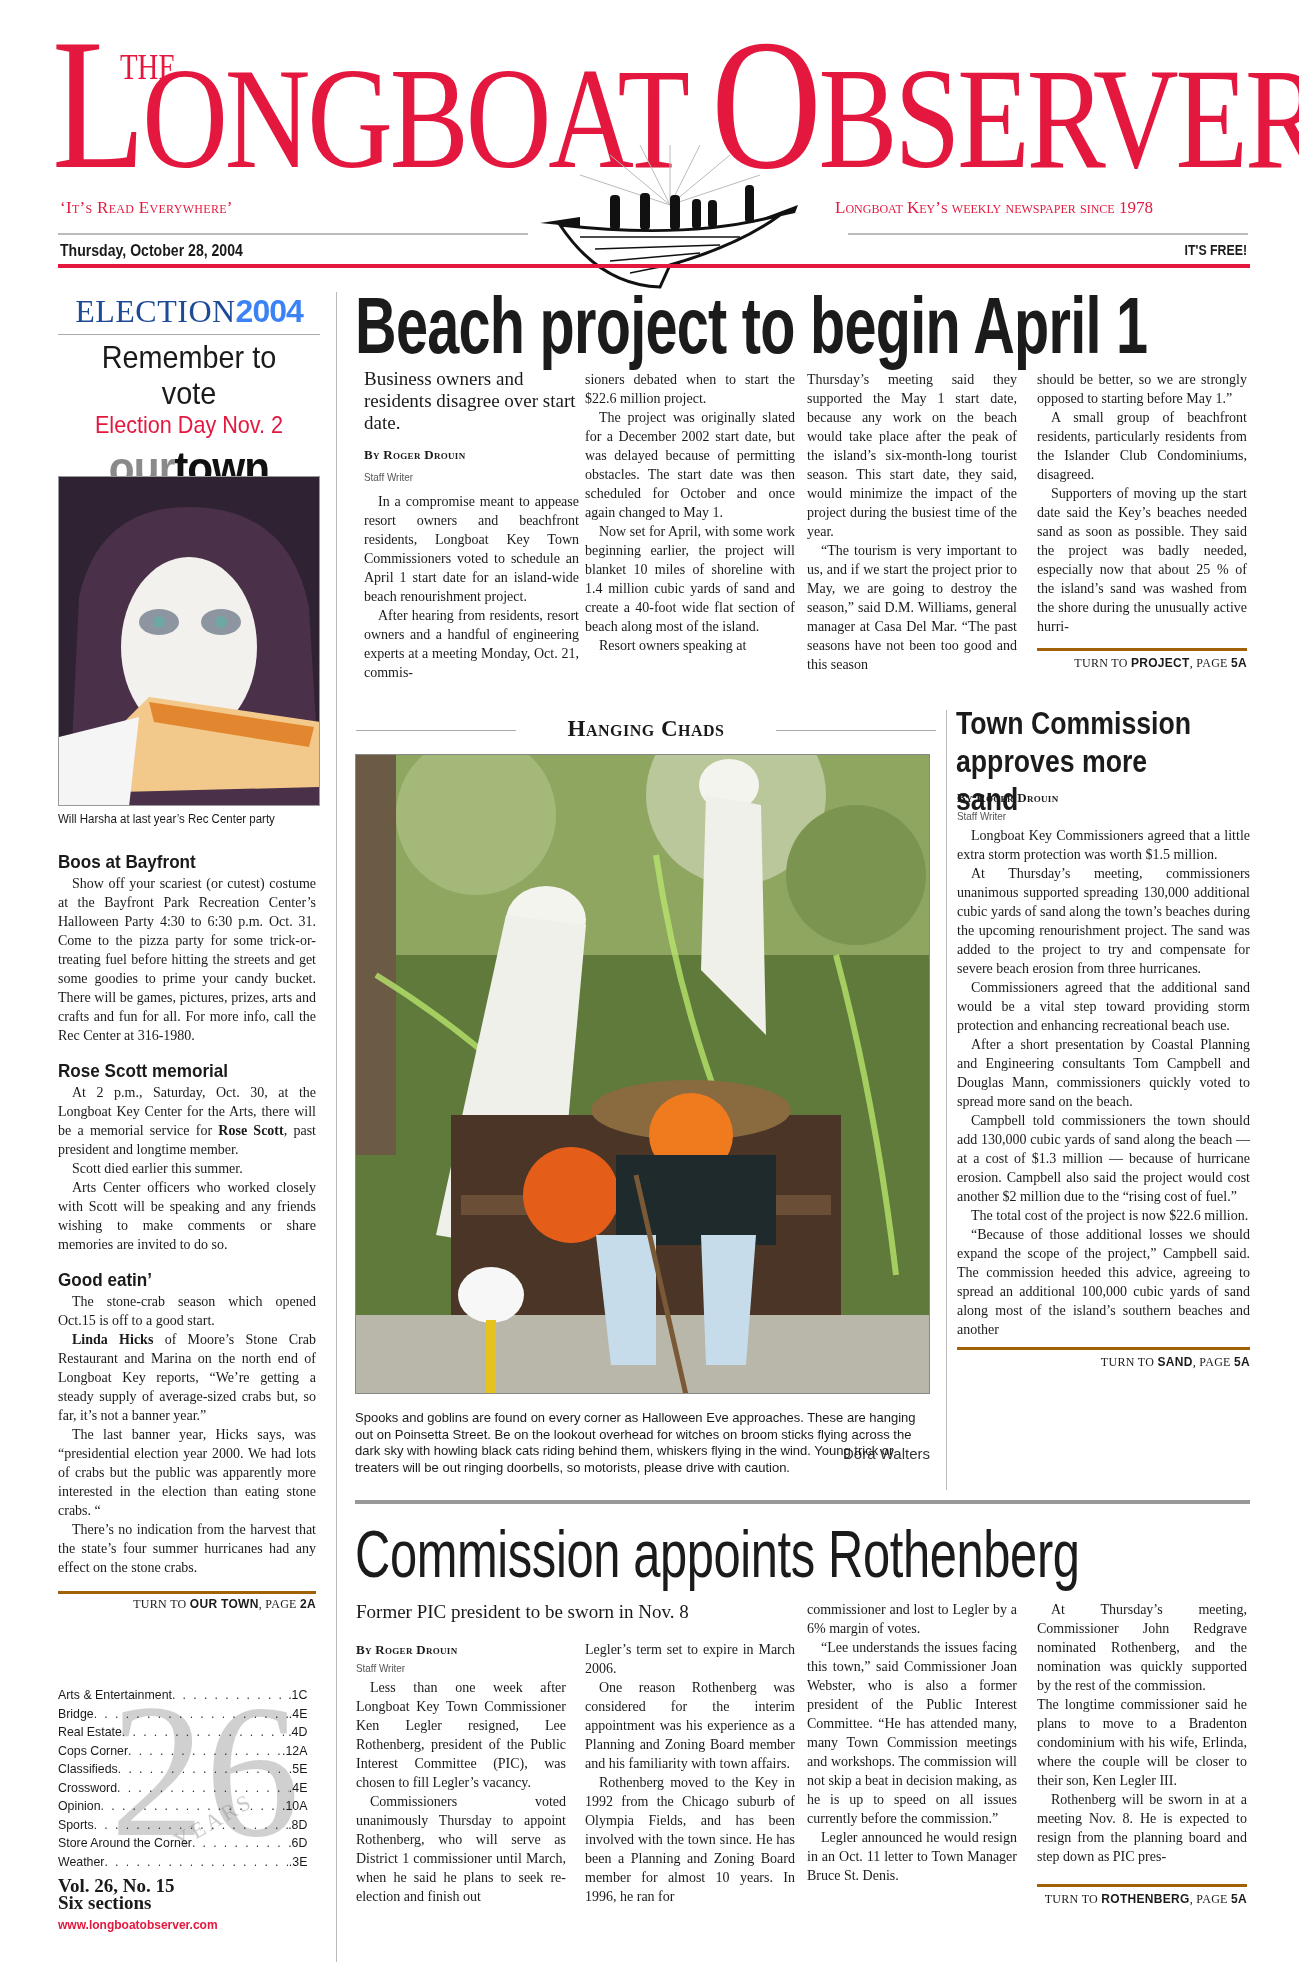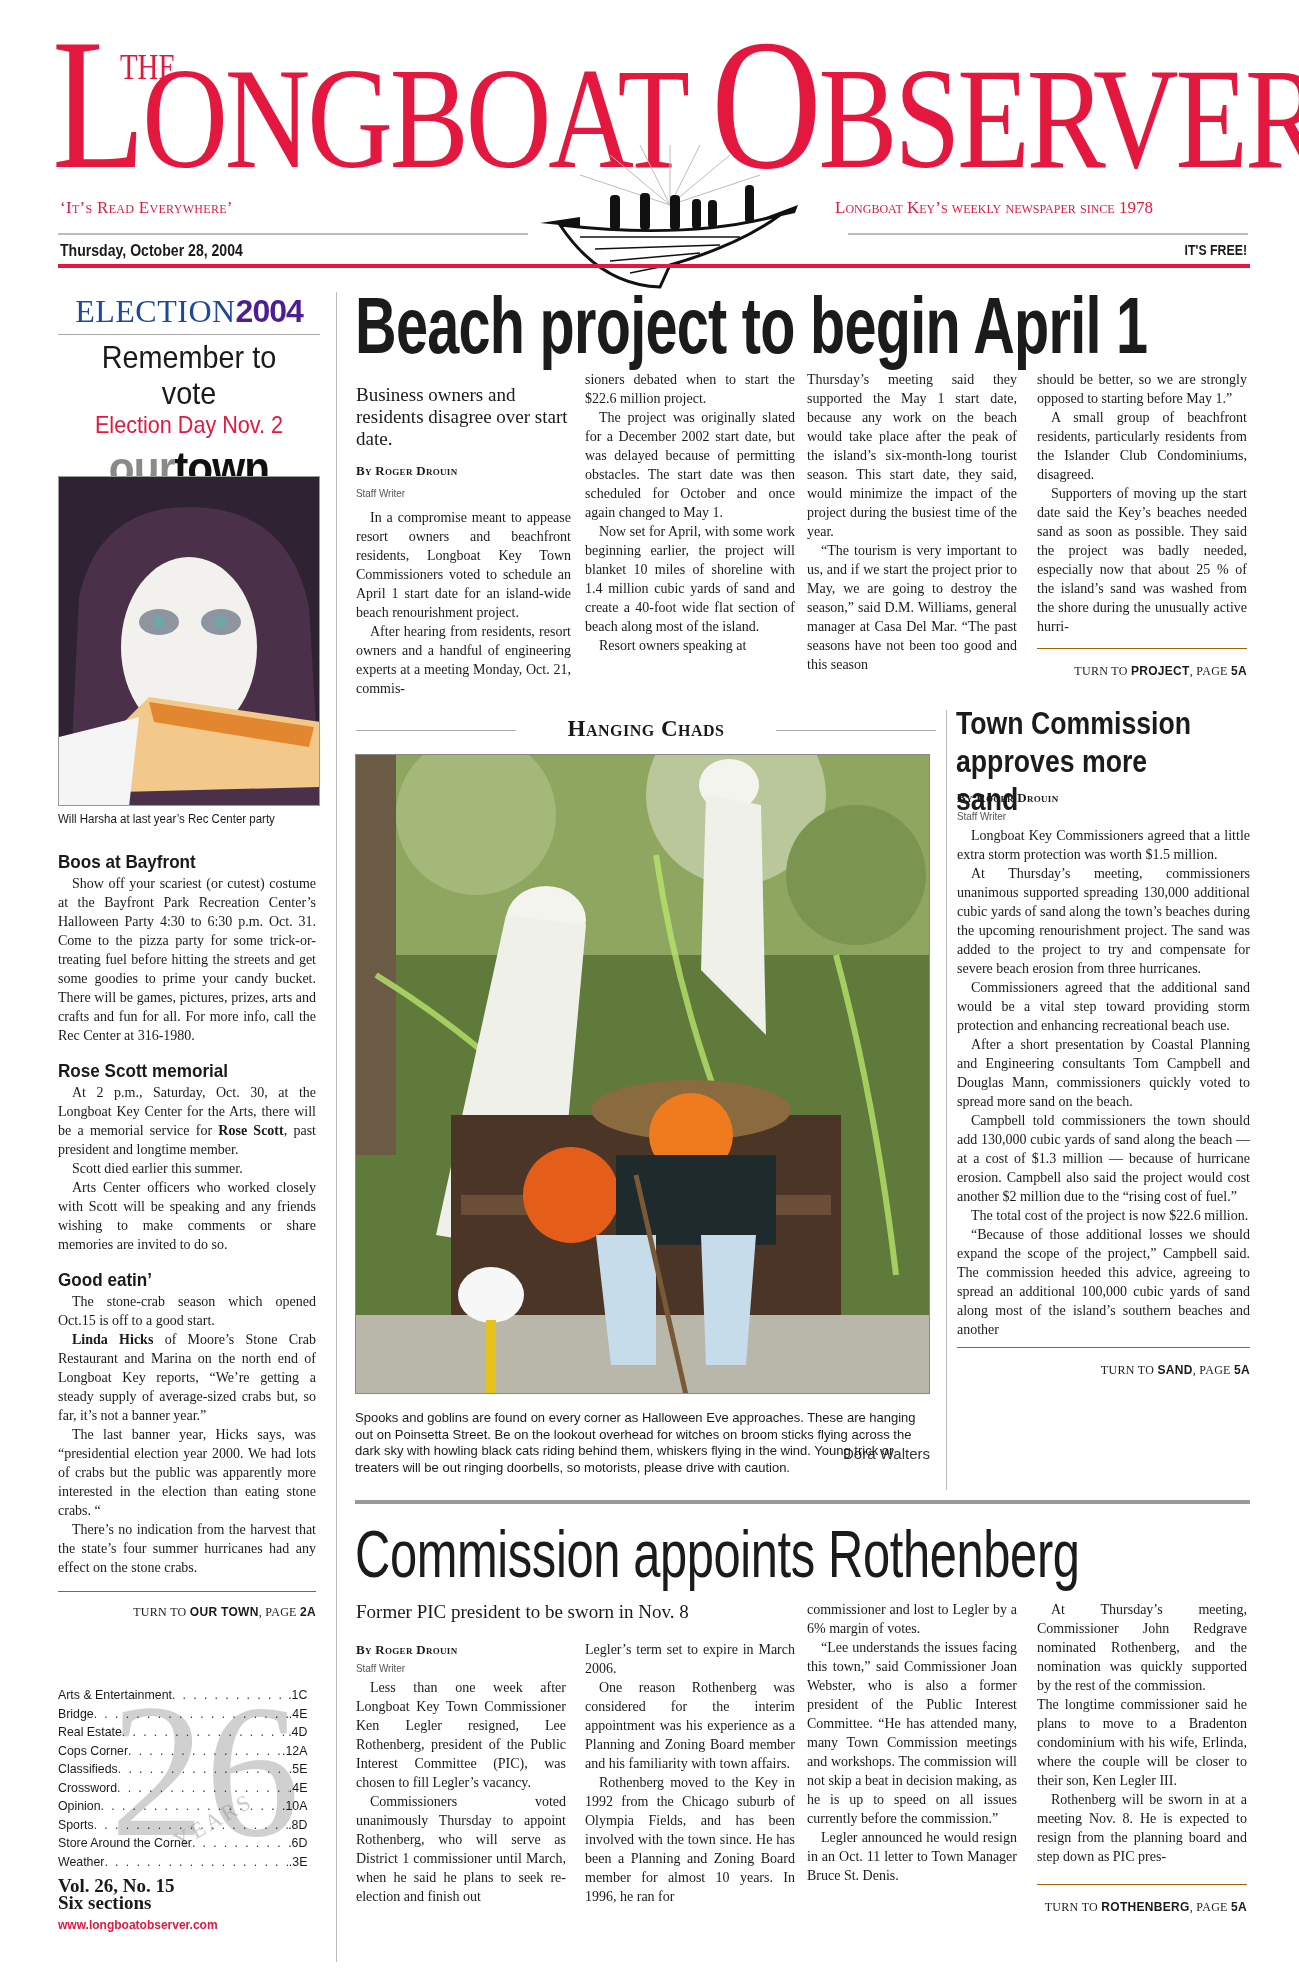--- a/index.html
+++ b/index.html
@@ -15,54 +15,54 @@
   .rule-grey-l { position: absolute; left: 58px; top: 233px; width: 470px; height: 2px; background: #bbb; }
   .rule-grey-r { position: absolute; left: 848px; top: 233px; width: 400px; height: 2px; background: #bbb; }
   .date { position: absolute; left: 60px; top: 242px; font-family: "Liberation Sans", sans-serif; font-weight: bold; font-size: 16px; transform: scaleX(0.88); transform-origin: left; }
   .free { position: absolute; right: 52px; top: 242px; font-family: "Liberation Sans", sans-serif; font-weight: bold; font-size: 14px; transform: scaleX(0.88); transform-origin: right; }
   .rule-red { position: absolute; left: 58px; top: 264px; width: 1192px; height: 4px; background: #e4183f; }
   .boat { position: absolute; left: 540px; top: 145px; width: 260px; height: 145px; }
 
   
   .lcol { position: absolute; left: 58px; top: 285px; width: 262px; }
   .election { text-align: center; font-size: 32px; color: #1f4a96; letter-spacing: 0.5px; margin-top: 8px; }
-  .election span { font-family: "Liberation Sans", sans-serif; font-weight: bold; color: #4c1d95; letter-spacing: -1px; }
+  .election span { font-family: "Liberation Sans", sans-serif; font-weight: bold; color: #3b82f6; letter-spacing: -1px; }
   .hr-grey { height: 1px; background: #aaa; margin: 4px 0; }
   .remember { text-align: center; font-family: "Liberation Sans", sans-serif; font-size: 32px; line-height: 36px; transform: scaleX(0.9); }
   .eday { text-align: center; font-family: "Liberation Sans", sans-serif; font-size: 24px; color: #e4183f; line-height: 28px; transform: scaleX(0.9); }
   .ourtown { text-align: center; font-family: "Liberation Sans", sans-serif; font-weight: bold; font-size: 46px; line-height: 50px; letter-spacing: -1px; transform: scaleX(0.92); margin-top: 4px; }
   .ourtown .our { color: #8a8a8a; }
   .ourtown .town { color: #111; }
   .photo-left { position: absolute; left: 58px; top: 476px; width: 262px; height: 330px; border: 1px solid #999; overflow: hidden; background: #3c2a3a; }
   .cap-left { position: absolute; left: 58px; top: 812px; width: 262px; font-family: "Liberation Sans", sans-serif; font-size: 12.5px; transform: scaleX(0.92); transform-origin: left; white-space: nowrap; }
 
   .brief-h { font-family: "Liberation Sans", sans-serif; font-weight: bold; font-size: 19px; line-height: 24px; transform: scaleX(0.9); transform-origin: left; white-space: nowrap; }
   .body { font-size: 14px; line-height: 19px; text-align: justify; hyphens: auto; }
   .body p { text-indent: 14px; }
   .briefs { position: absolute; left: 58px; top: 850px; width: 258px; }
   .briefs .brief { margin-bottom: 14px; }
-  .turn { font-size: 12px; text-align: right; border-top: 1px solid #a16207; padding-top: 13px; letter-spacing: 0.3px; }
+  .turn { font-size: 12px; text-align: right; border-top: 3px solid #a16207; padding-top: 3px; letter-spacing: 0.3px; }
   .turn b { font-family: "Liberation Sans", sans-serif; font-size: 12px; }
 
   .index { position: absolute; left: 58px; top: 1686px; width: 250px; font-family: "Liberation Sans", sans-serif; font-size: 13px; line-height: 18.5px; }
   .index .row { display: flex; white-space: nowrap; overflow: hidden; transform: scaleX(0.95); transform-origin: left; width: 105%; }
   .index .row .lbl { flex: none; }
   .index .row .dots { flex: 1; overflow: hidden; color: #333; letter-spacing: 2px; }
   .index .row .dots::before { content: ". . . . . . . . . . . . . . . . . . . . . . . . . . . . . . . . . . . . . . . ."; }
   .index .row .pg { flex: none; }
   .wm26 { position: absolute; left: 110px; top: 1676px; font-family: "Liberation Serif", serif; font-size: 190px; color: rgba(150,150,150,0.45); line-height: 190px; pointer-events: none; }
   .wmyears { position: absolute; left: 170px; top: 1808px; font-size: 22px; letter-spacing: 3px; color: rgba(150,150,150,0.5); transform: rotate(-30deg); }
   .vol { position: absolute; left: 58px; top: 1877px; font-family: Liberation Serif, serif; font-weight: bold; font-size: 19px; line-height: 17px; }
   .url { position: absolute; left: 58px; top: 1918px; font-family: "Liberation Sans", sans-serif; font-weight: bold; font-size: 12px; color: #e4183f; }
 
   .vrule { position: absolute; left: 336px; top: 292px; width: 1px; height: 1670px; background: #bbb; }
 
   
   .h1 { position: absolute; left: 355px; top: 284px; font-family: "Liberation Sans", sans-serif; font-weight: bold; font-size: 80px; line-height: 84px; white-space: nowrap; transform: scaleX(0.72); transform-origin: left; letter-spacing: -1px; color: #1b1b1b; }
-  .deck { position: absolute; left: 356px; top: 368px; width: 215px; font-size: 19px; line-height: 22px; margin-top: 16px; }
+  .deck { position: absolute; left: 364px; top: 368px; width: 215px; font-size: 19px; line-height: 22px; }
   .byline { font-size: 13px; font-variant: small-caps; font-weight: bold; letter-spacing: 0.3px; }
   .staff { font-family: "Liberation Sans", sans-serif; font-size: 11px; color: #555; transform: scaleX(0.9); transform-origin: left; }
   .col { position: absolute; width: 210px; }
 
   .hanging { position: absolute; left: 356px; top: 716px; width: 580px; height: 30px; }
   .hanging .line { position: absolute; top: 14px; height: 1px; background: #aaa; }
   .hanging .t { position: absolute; left: 0; right: 0; text-align: center; font-size: 23px; font-variant: small-caps; font-weight: bold; letter-spacing: 0.5px; }
   .photo-main { position: absolute; left: 355px; top: 754px; width: 575px; height: 640px; border: 1px solid #888; overflow: hidden; background: #4d6a33; }
   .credit { position: absolute; left: 355px; top: 1397px; width: 575px; text-align: right; font-family: "Liberation Sans", sans-serif; font-size: 15px; color: #333; margin-top: 48px; }
   .cap-main { position: absolute; left: 355px; top: 1410px; width: 580px; font-family: "Liberation Sans", sans-serif; font-size: 13px; line-height: 16.5px; }

